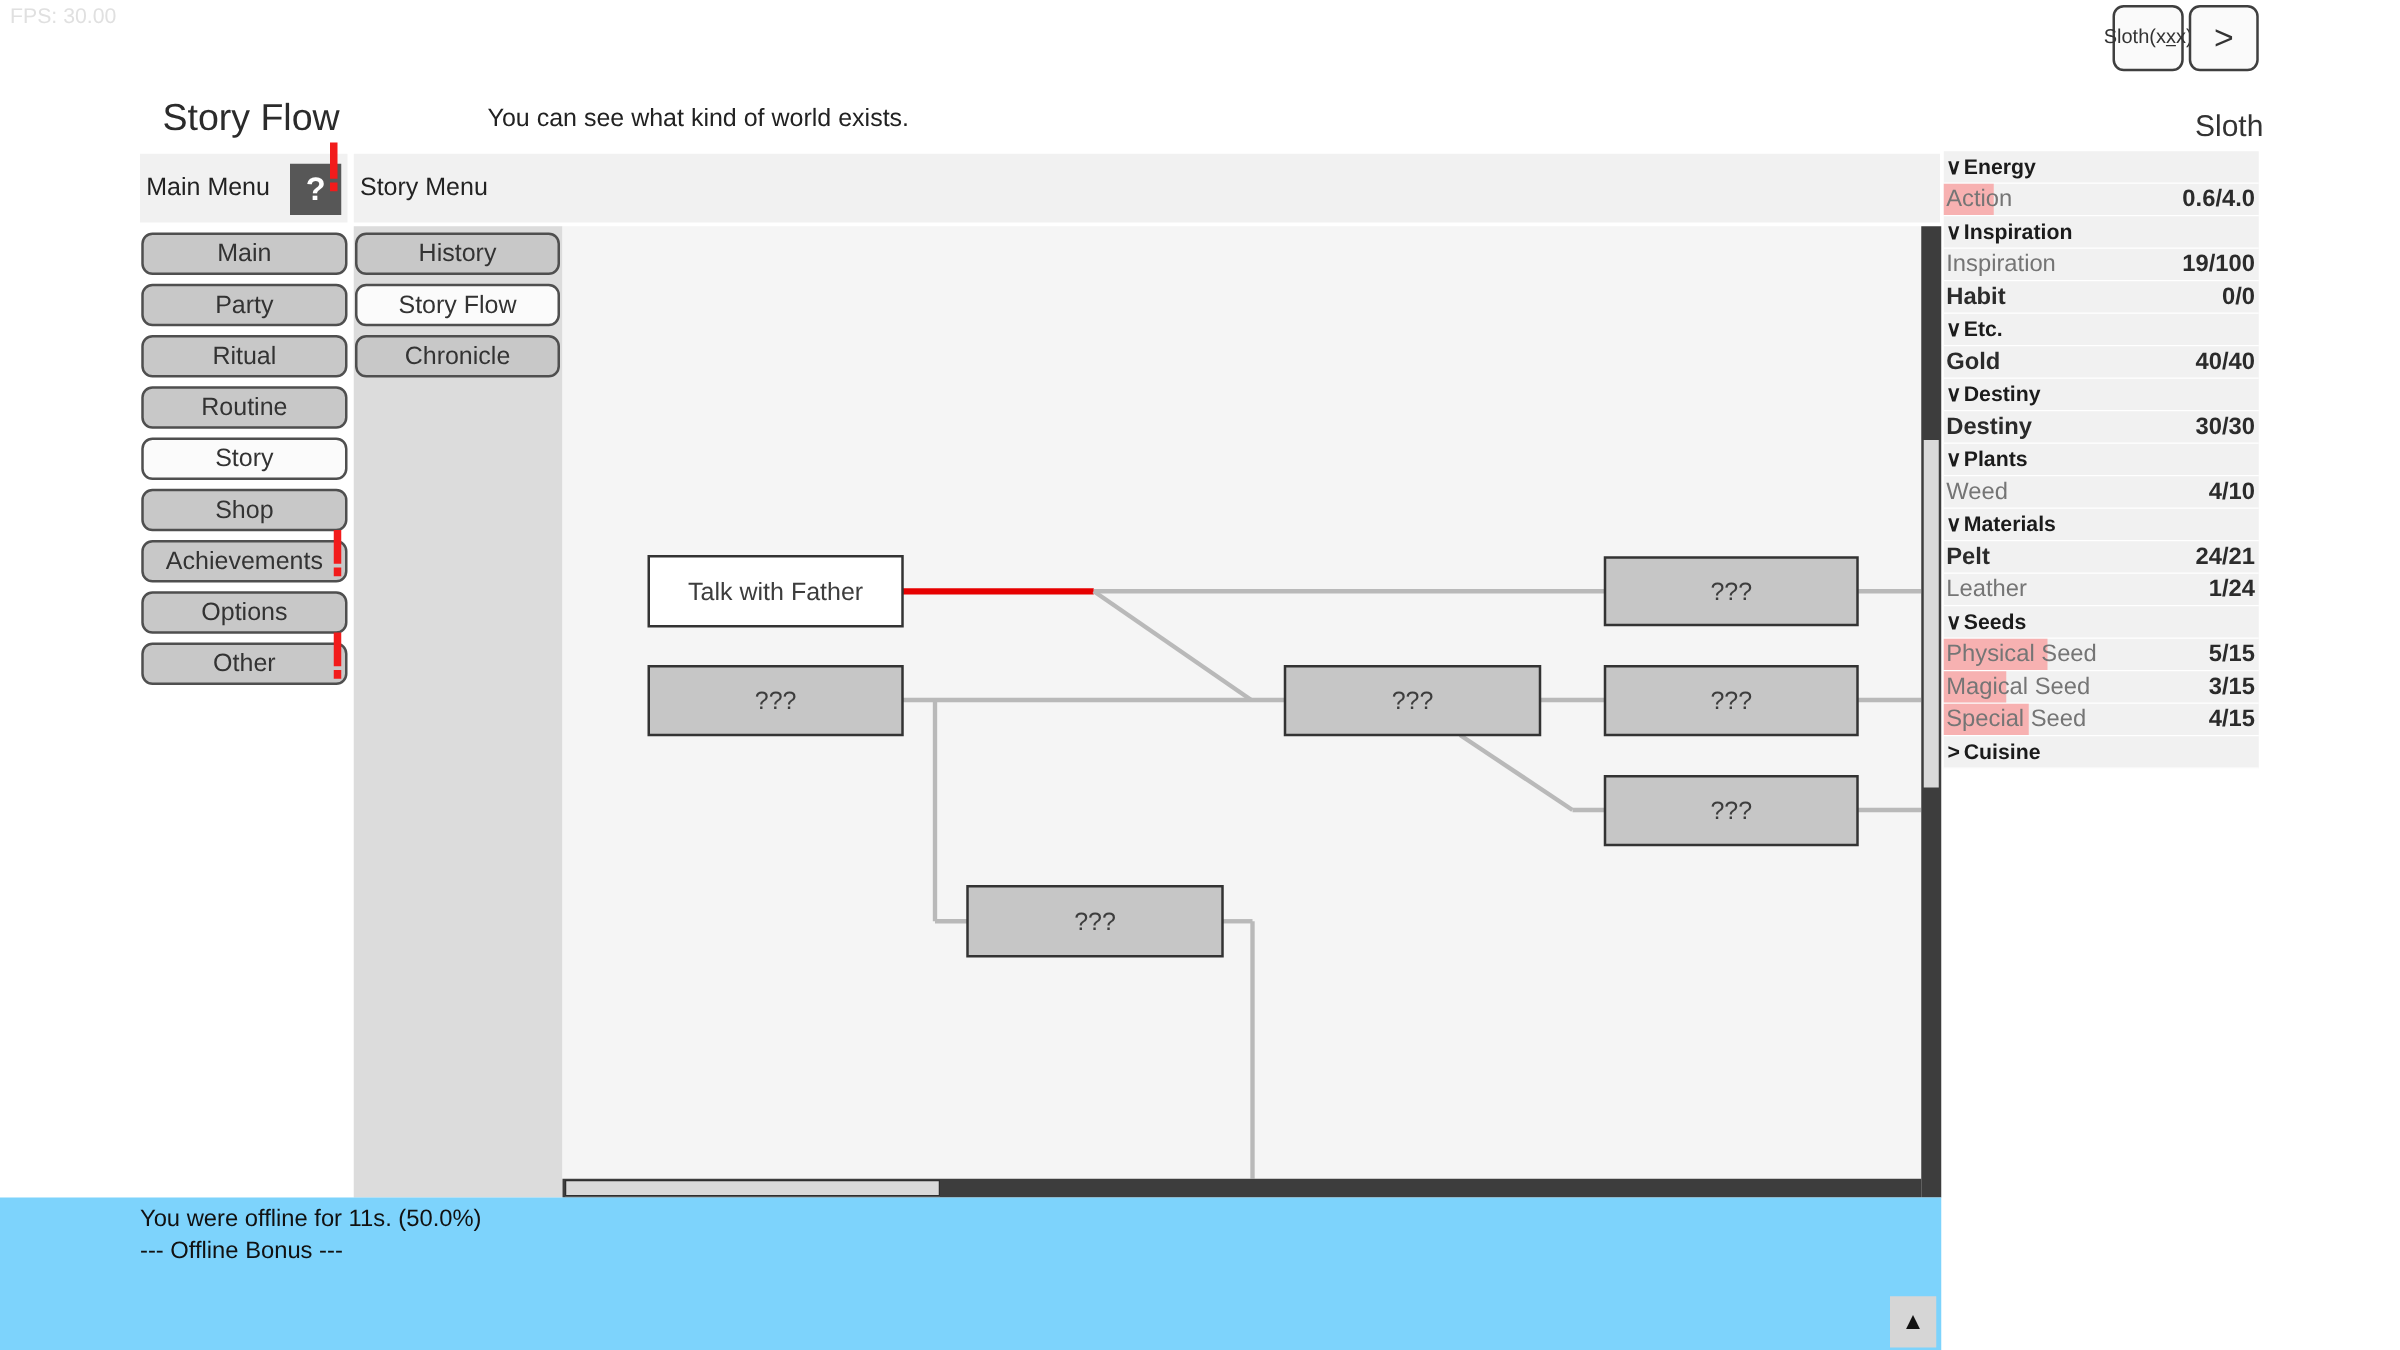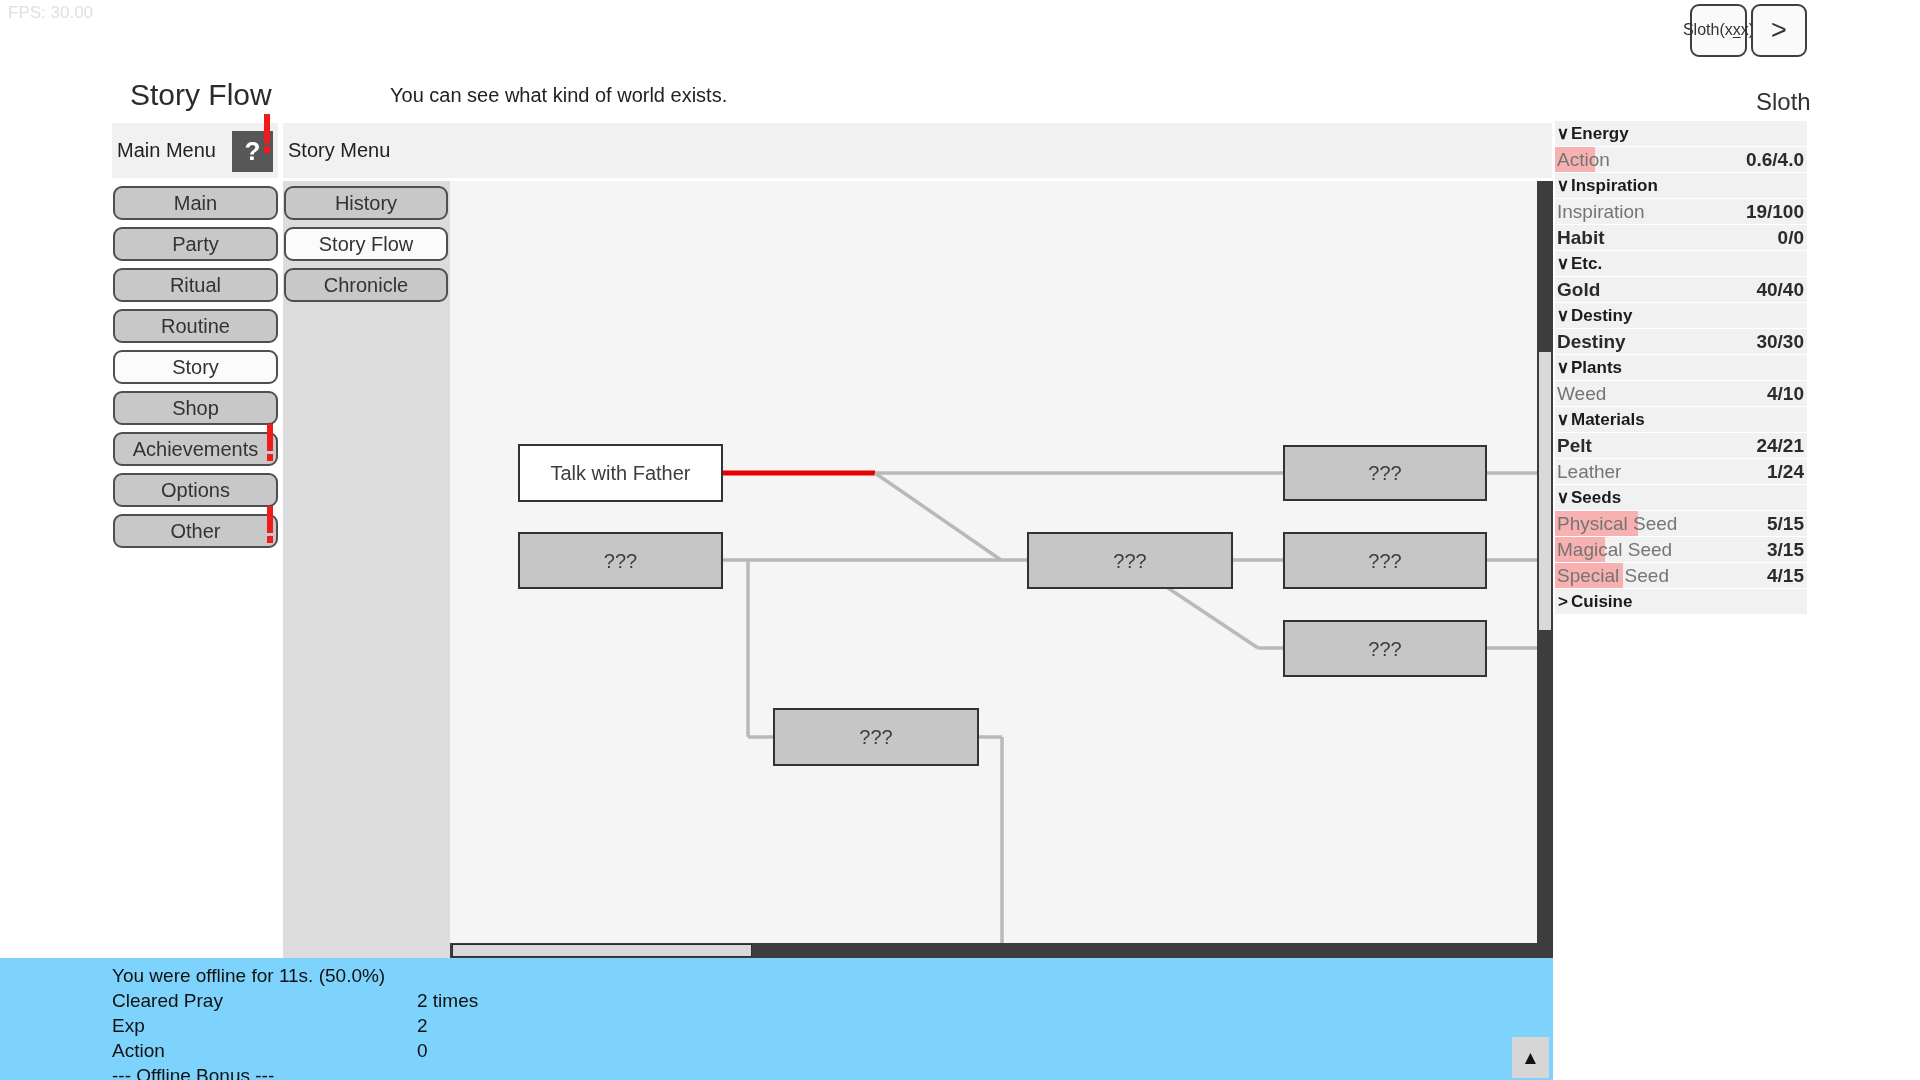--- a/index.html
+++ b/index.html
@@ -297,25 +297,20 @@
       </div>
       <div class="res-header">
         <span class="chev">&gt;</span>
         <span>Cuisine</span>
       </div>
     </div>
 
   <div class="abs" id="log-area">
     <div id="log-inner">
       <div>You were offline for 11s. (50.0%)</div>
-      <div id="offline-rows">
-          <div class="log-row"><span class="log-label">Cleared Pray</span><span>2 times</span></div>
-          <div class="log-row"><span class="log-label">Exp</span><span>2</span></div>
-          <div class="log-row"><span class="log-label">Action</span><span>0</span></div>
-        </div>
       <div>--- Offline Bonus ---</div>
     </div>
   </div>
   <div class="abs" id="scroll-top-btn">
     <span>▲</span>
   </div>
 
 </div>
 
 </body></html>

